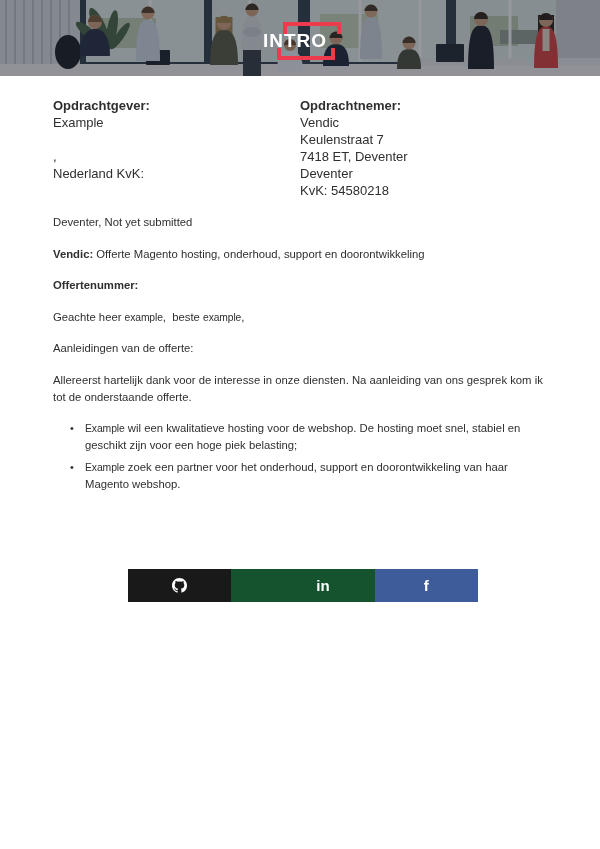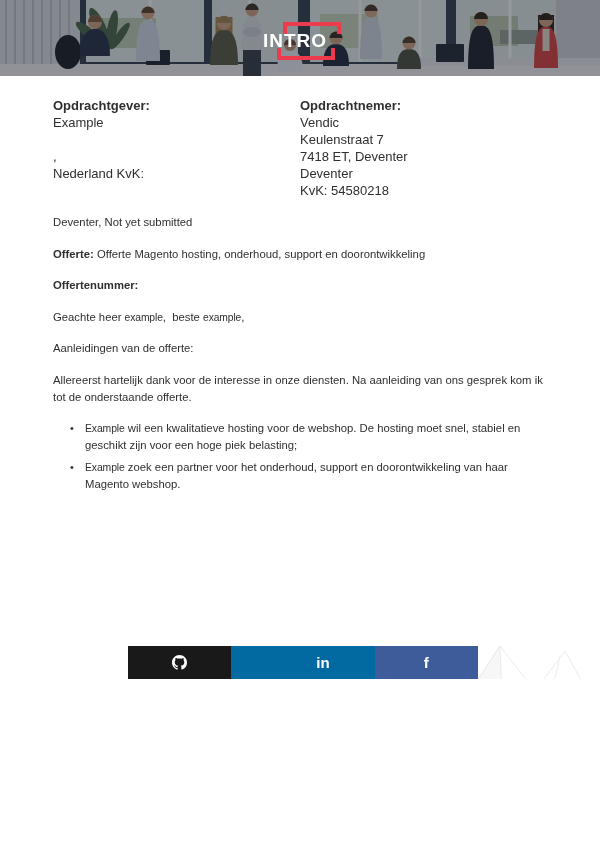--- a/index.html
+++ b/index.html
@@ -1,16 +1,16 @@
 <!DOCTYPE html>
 <html><head>
 <meta charset="utf-8">
 <style>
   html,body{margin:0;padding:0;background:#fff;}
-  .page{position:relative;width:600px;height:679px;background:#ffffff;overflow:hidden;
+  .page{position:relative;width:600px;height:602px;background:#ffffff;overflow:hidden;
         font-family:"Liberation Sans",sans-serif;color:#2f2f2f;}
 
   
   .bg-pattern{position:absolute;left:0;top:596px;width:600px;height:220px;z-index:0;}
 
   
   .header{position:absolute;left:0;top:0;width:600px;height:76px;z-index:2;}
   .header svg{display:block;}
   .logo{position:absolute;left:256px;top:21px;width:92px;height:42px;}
   .logo-bracket{position:absolute;box-sizing:border-box;}
@@ -43,21 +43,21 @@
   .hl{font-size:10.4px;letter-spacing:-0.1px;font-weight:400;}
 
   
   .page-number{position:absolute;left:0;top:793px;width:600px;text-align:center;
       font-family:Liberation Mono, monospace;font-size:12.5px;color:#8b8b8b;z-index:1;}
   .social-bar{position:absolute;left:128px;bottom:0;width:350px;height:33px;
       display:flex;z-index:2;}
   .social{flex:1;display:flex;align-items:center;justify-content:center;
       text-decoration:none;cursor:pointer;}
   .social.github{background:#191919;}
-  .social.linkedin{background:#0369a1;padding-left:40px;}
+  .social.linkedin{background:#14532d;padding-left:40px;}
   .social.facebook{background:#3f5c9a;}
   .social svg{display:block;}
   .social-glyph{color:#ffffff;font-weight:700;font-size:15px;line-height:1;}
 </style>
 </head>
 <body>
 
 <div class="page">
 
   <svg class="bg-pattern" viewBox="0 0 600 220" fill="none">
@@ -195,21 +195,21 @@
       <div class="col-line">Vendic</div>
       <div class="col-line">Keulenstraat 7</div>
       <div class="col-line">7418 ET, Deventer</div>
       <div class="col-line">Deventer</div>
       <div class="col-line">KvK: 54580218</div>
     </div>
   </div>
 
   <div class="body-text">
     <p>Deventer, Not yet submitted</p>
-    <p><span class="b">Offerte:</span> <span>Offerte Magento hosting, onderhoud, support en doorontwikkeling</span></p>
+    <p><span class="b">Vendic:</span> <span>Offerte Magento hosting, onderhoud, support en doorontwikkeling</span></p>
     <p class="b">Offertenummer:</p>
     <p class="salutation"><span>Geachte heer </span><span class="var">example</span><span>,  beste </span><span class="var">example</span><span>,</span></p>
     <p>Aanleidingen van de offerte:</p>
     <p>Allereerst hartelijk dank voor de interesse in onze diensten. Na aanleiding van ons gesprek kom ik tot de onderstaande offerte.</p>
     <ul class="bullets">
       <li><span class="hl">Example</span><span> wil een kwalitatieve hosting voor de webshop. De hosting moet snel, stabiel en geschikt zijn voor een hoge piek belasting;</span></li>
       <li><span class="hl">Example</span><span> zoek een partner voor het onderhoud, support en doorontwikkeling van haar Magento webshop.</span></li>
     </ul>
   </div>
 

